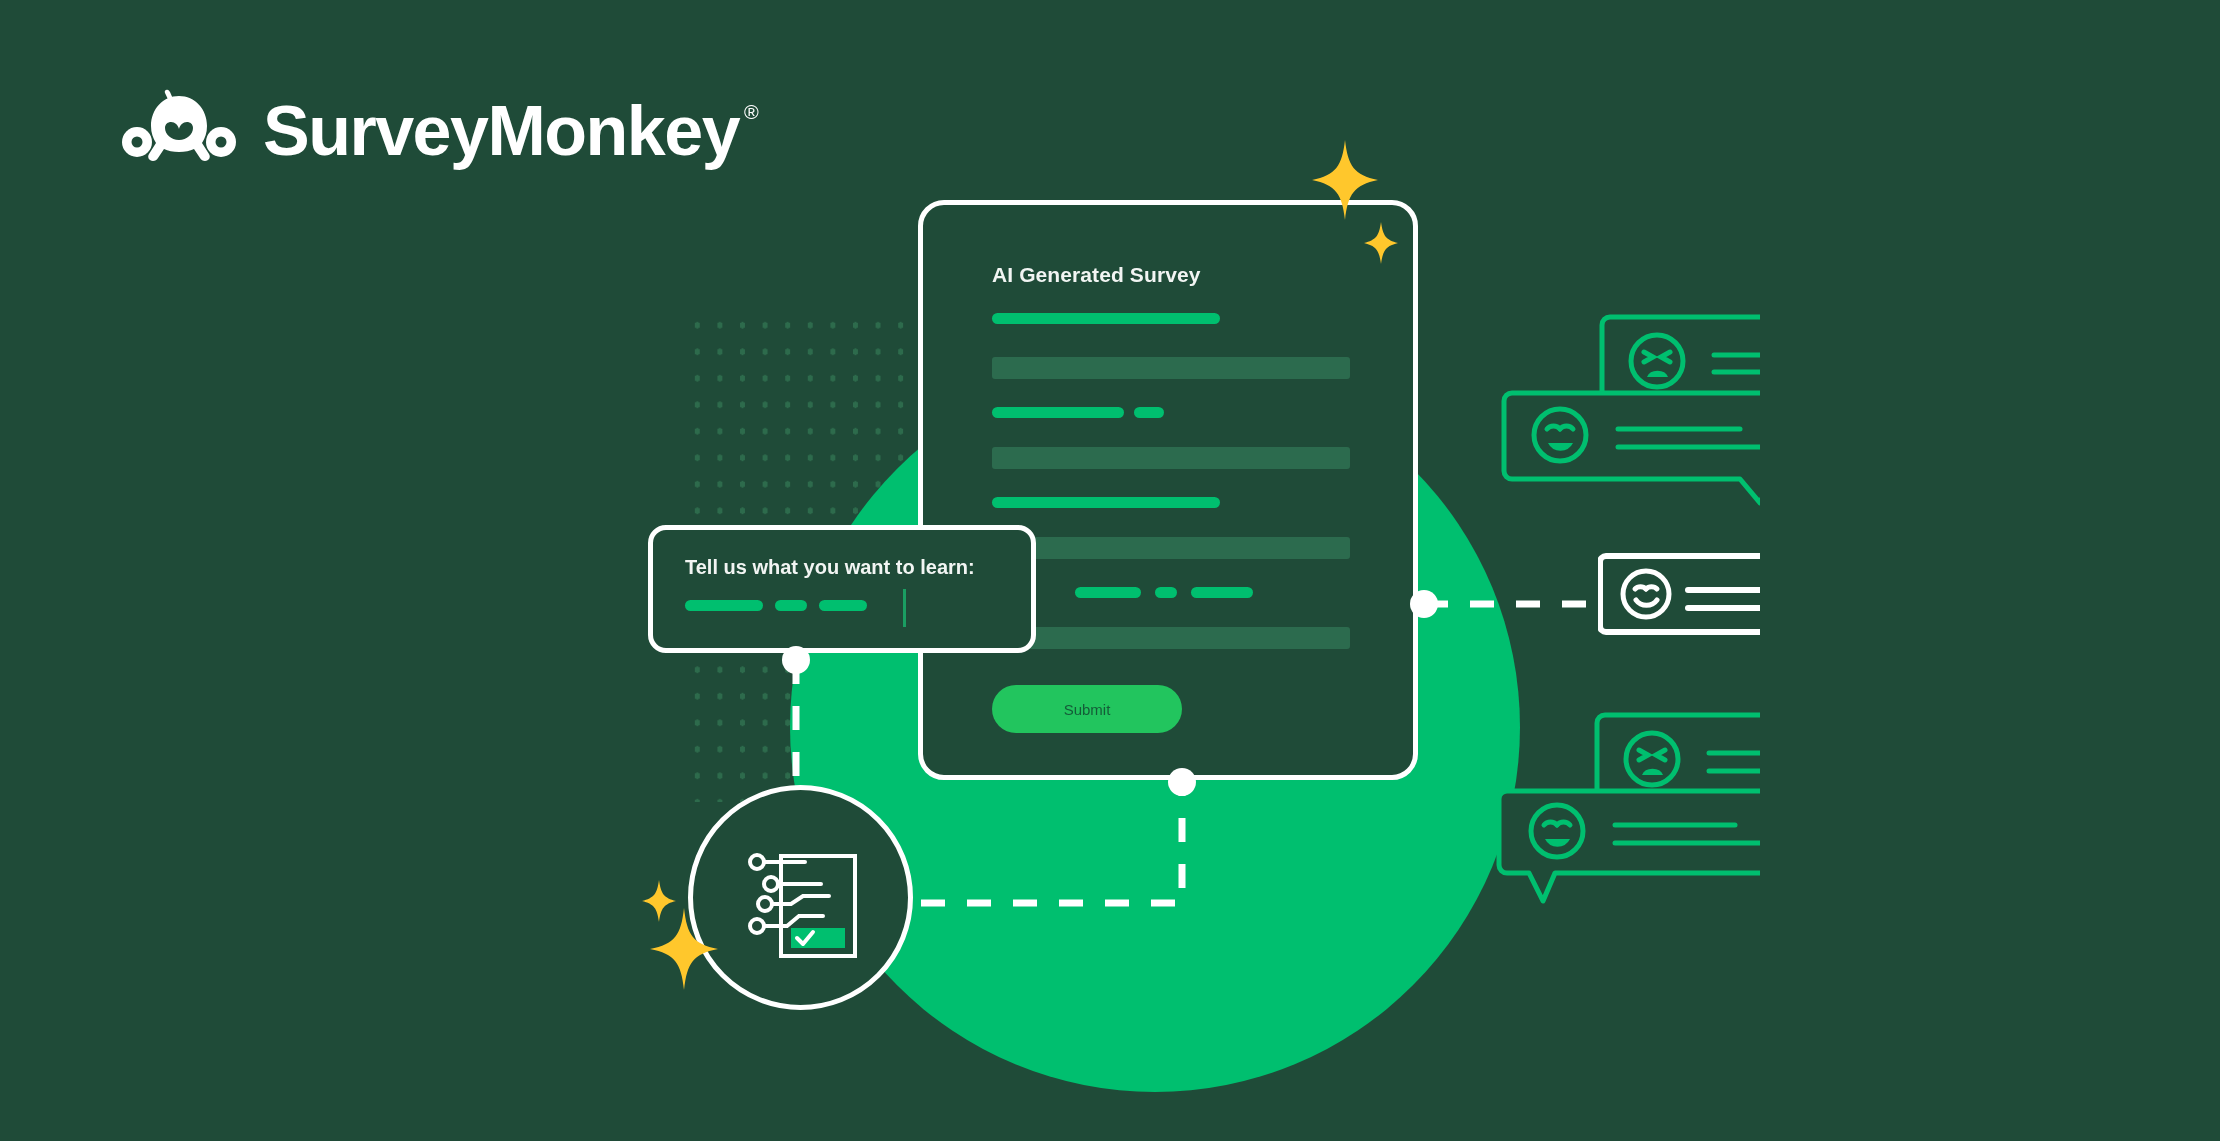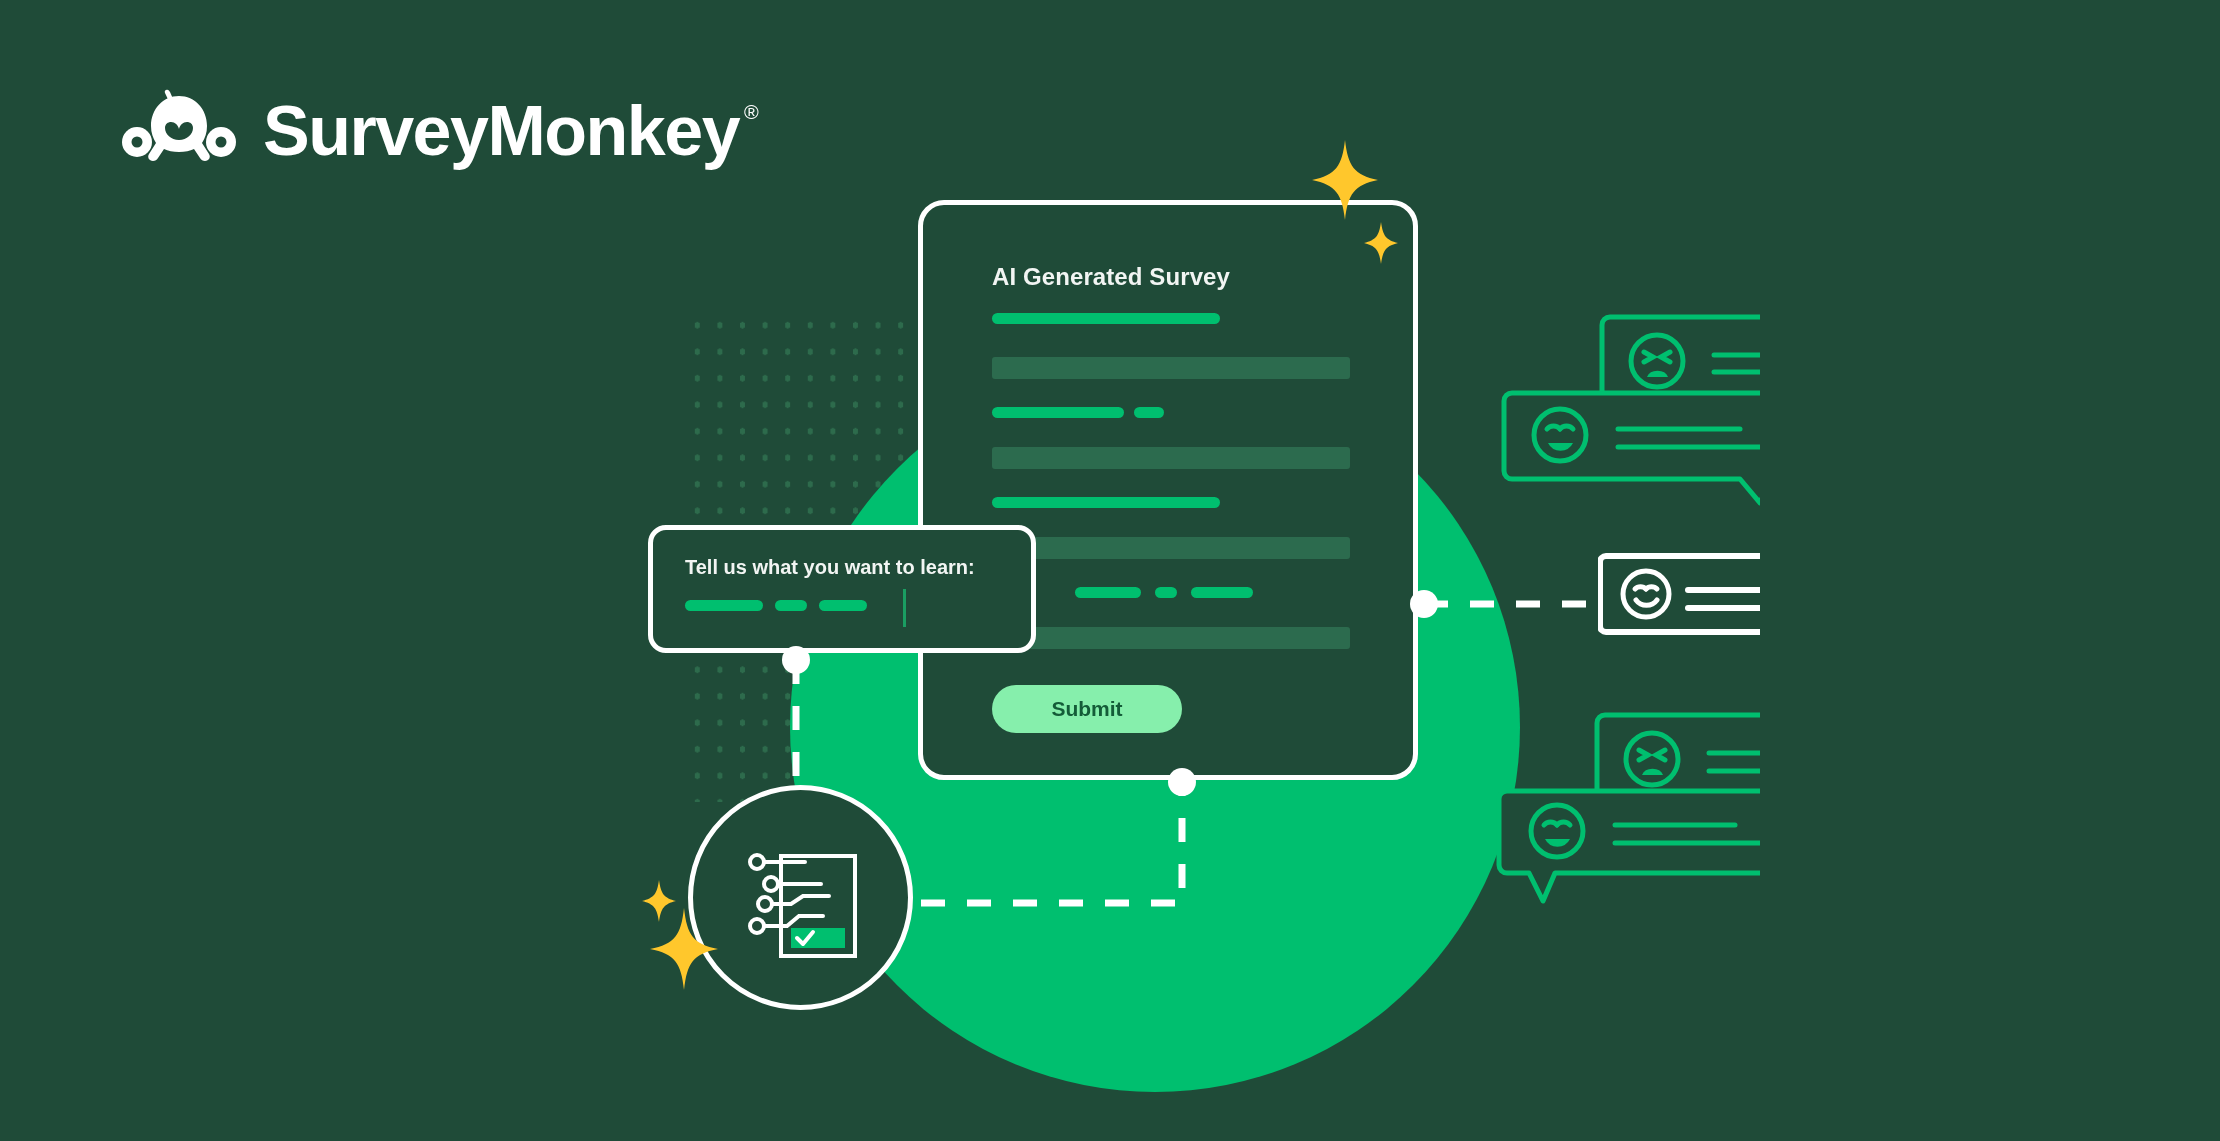--- a/index.html
+++ b/index.html
@@ -92,21 +92,21 @@
     border: 5px solid #ffffff;
     border-radius: 26px;
     background: #1f4b38;
     z-index: 20;
     box-sizing: border-box;
   }
   #survey-title {
     position: absolute;
     left: 69px;
     top: 58px;
-    font-size: 24px;
+    font-size: 21px;
     font-weight: 700;
     color: #f2f5f3;
     letter-spacing: 0.1px;
   }
   .q-bar {
     position: absolute;
     height: 11px;
     border-radius: 6px;
     background: #00bf6f;
   }
@@ -116,24 +116,24 @@
     border-radius: 3px;
     background: #2c6b4e;
   }
   #submit-btn {
     position: absolute;
     left: 69px;
     top: 480px;
     width: 190px;
     height: 48px;
     border-radius: 24px;
-    background: #86efac;
+    background: #22c55e;
     color: #145c38;
-    font-size: 21px;
-    font-weight: 700;
+    font-size: 15px;
+    font-weight: 400;
     display: flex;
     align-items: center;
     justify-content: center;
     border: none;
     font-family: "Liberation Sans", sans-serif;
     cursor: pointer;
   }
 
   
   #prompt-card {

